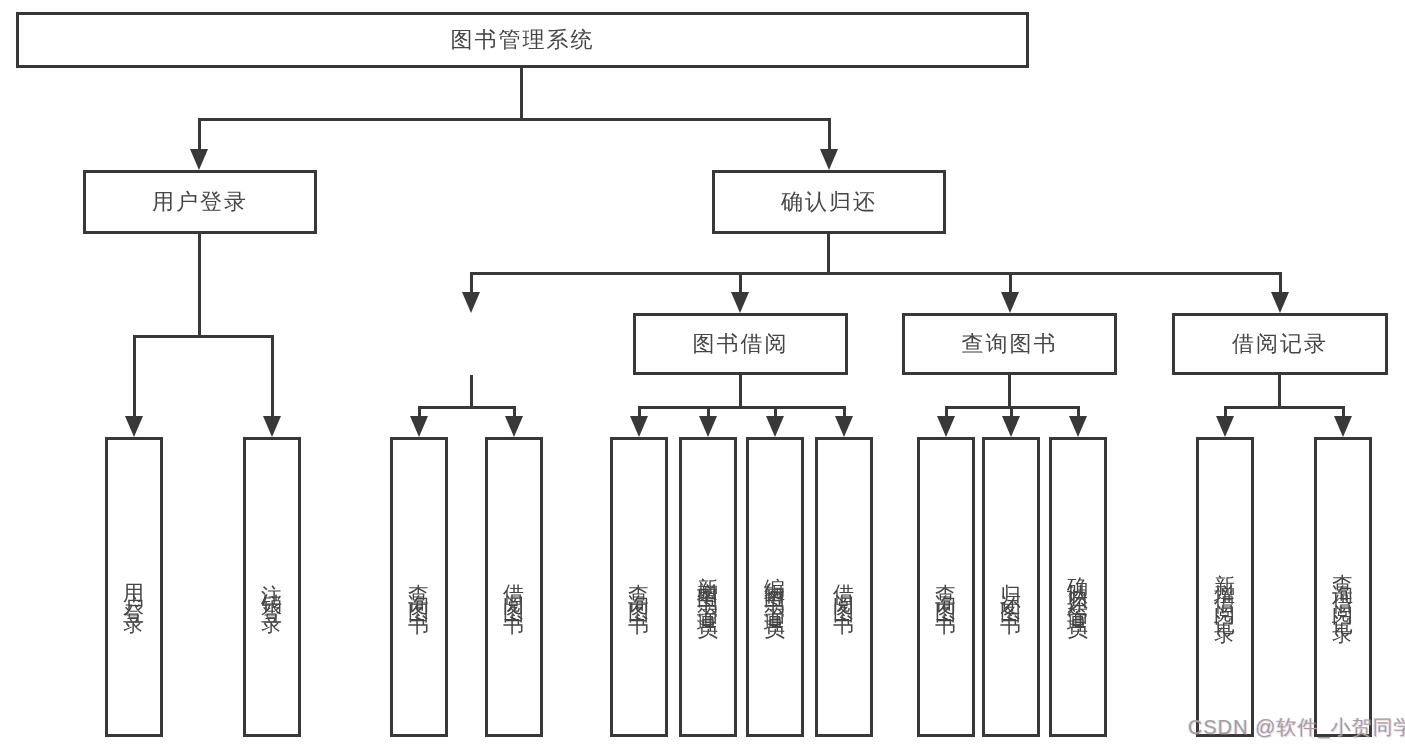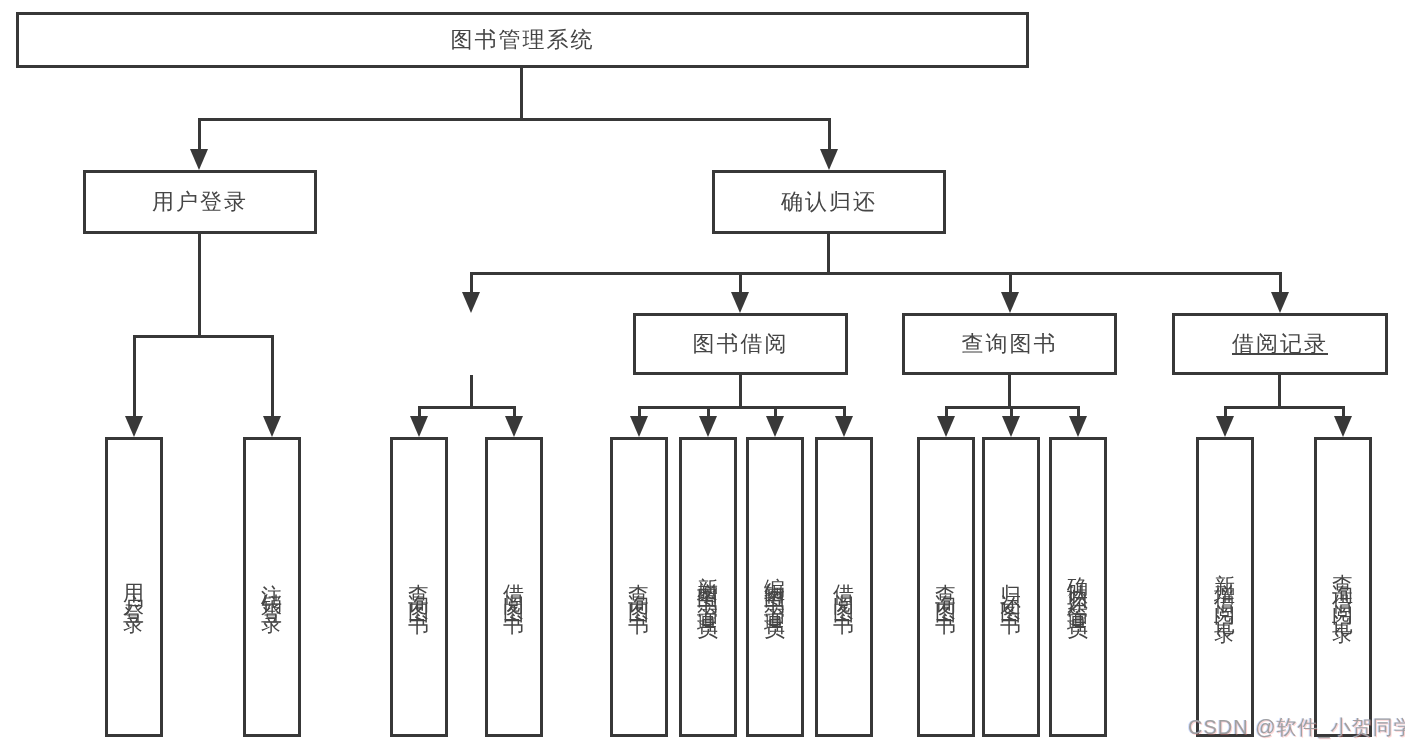--- a/index.html
+++ b/index.html
@@ -114,21 +114,21 @@
     <div class="v-line" style="left:1279px; top:272px; height:22px;"></div>
     <div class="arrow" style="left:1271px; top:292px;"></div>
   </div>
 
   <div class="node h" style="left:633px; top:313px; width:215px; height:62px;">
     <span>图书借阅</span>
   </div>
   <div class="node h" style="left:902px; top:313px; width:215px; height:62px;">
     <span>查询图书</span>
   </div>
-  <div class="node h" style="left:1172px; top:313px; width:216px; height:62px;text-decoration:underline;">
+  <div class="node h" style="left:1172px; top:313px; width:216px; height:62px;">
     <span>借阅记录</span>
   </div>
 
   <div>
     <div class="v-line" style="left:470px; top:375px; height:33px;"></div>
     <div class="h-line" style="left:418px; top:406px; width:98px;"></div>
     <div class="v-line" style="left:418px; top:406px; height:12px;"></div>
     <div class="arrow" style="left:410px; top:416px;"></div>
     <div class="v-line" style="left:513px; top:406px; height:12px;"></div>
     <div class="arrow" style="left:505px; top:416px;"></div>

